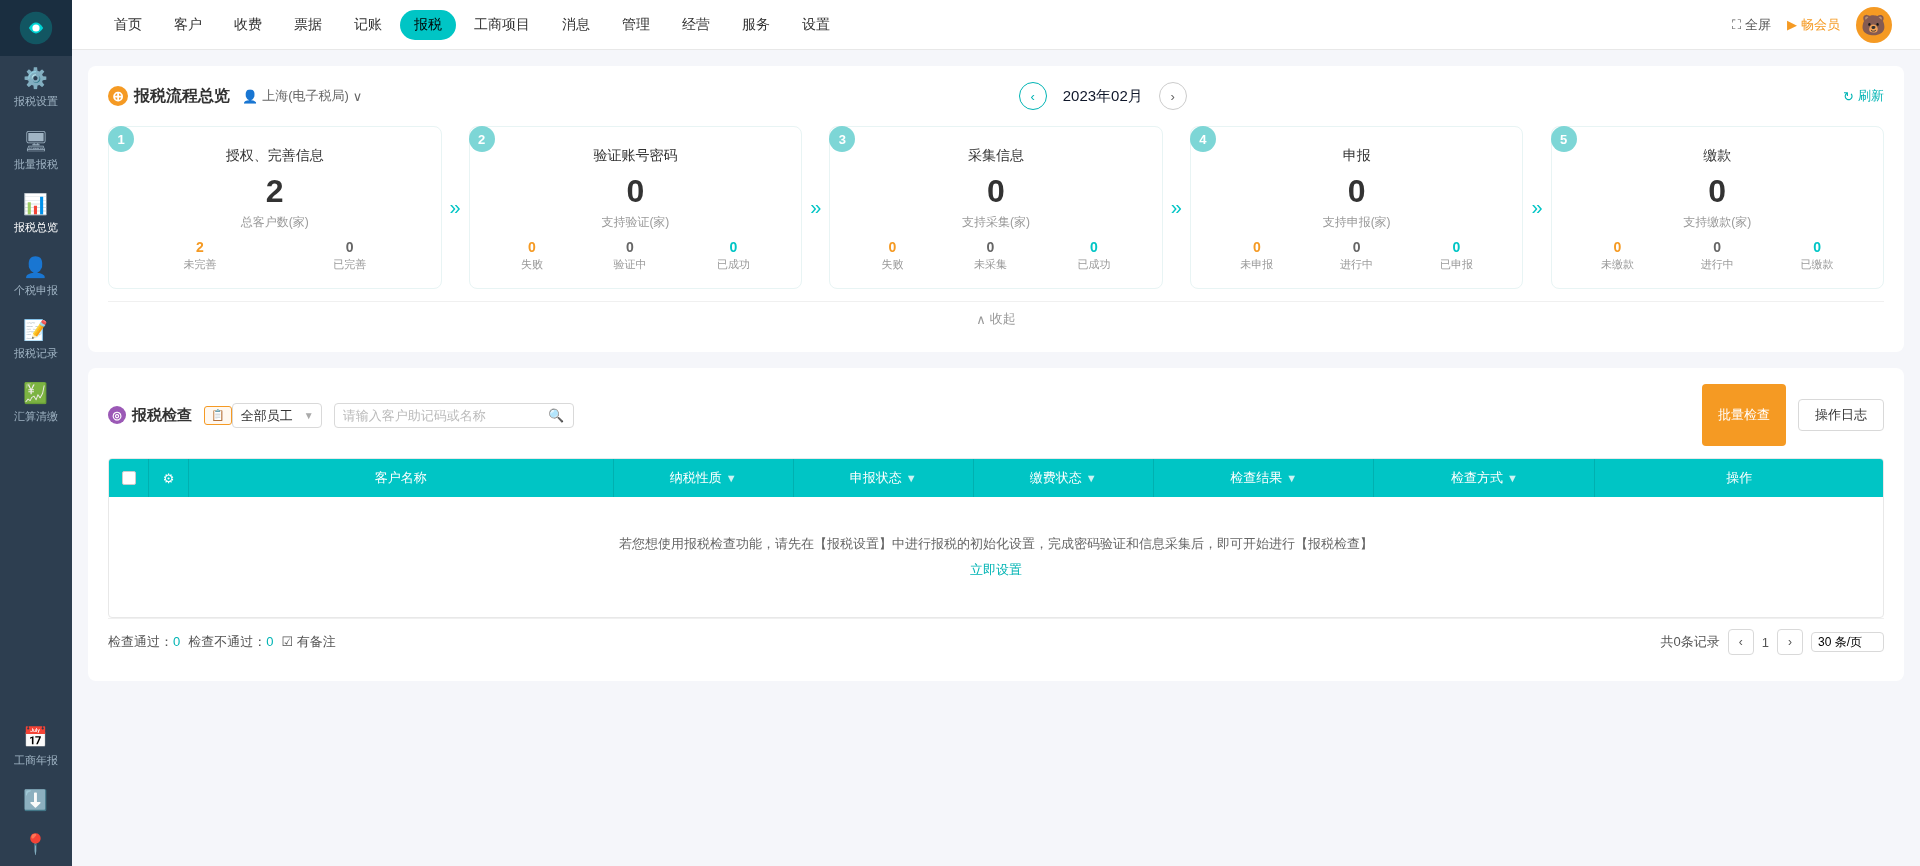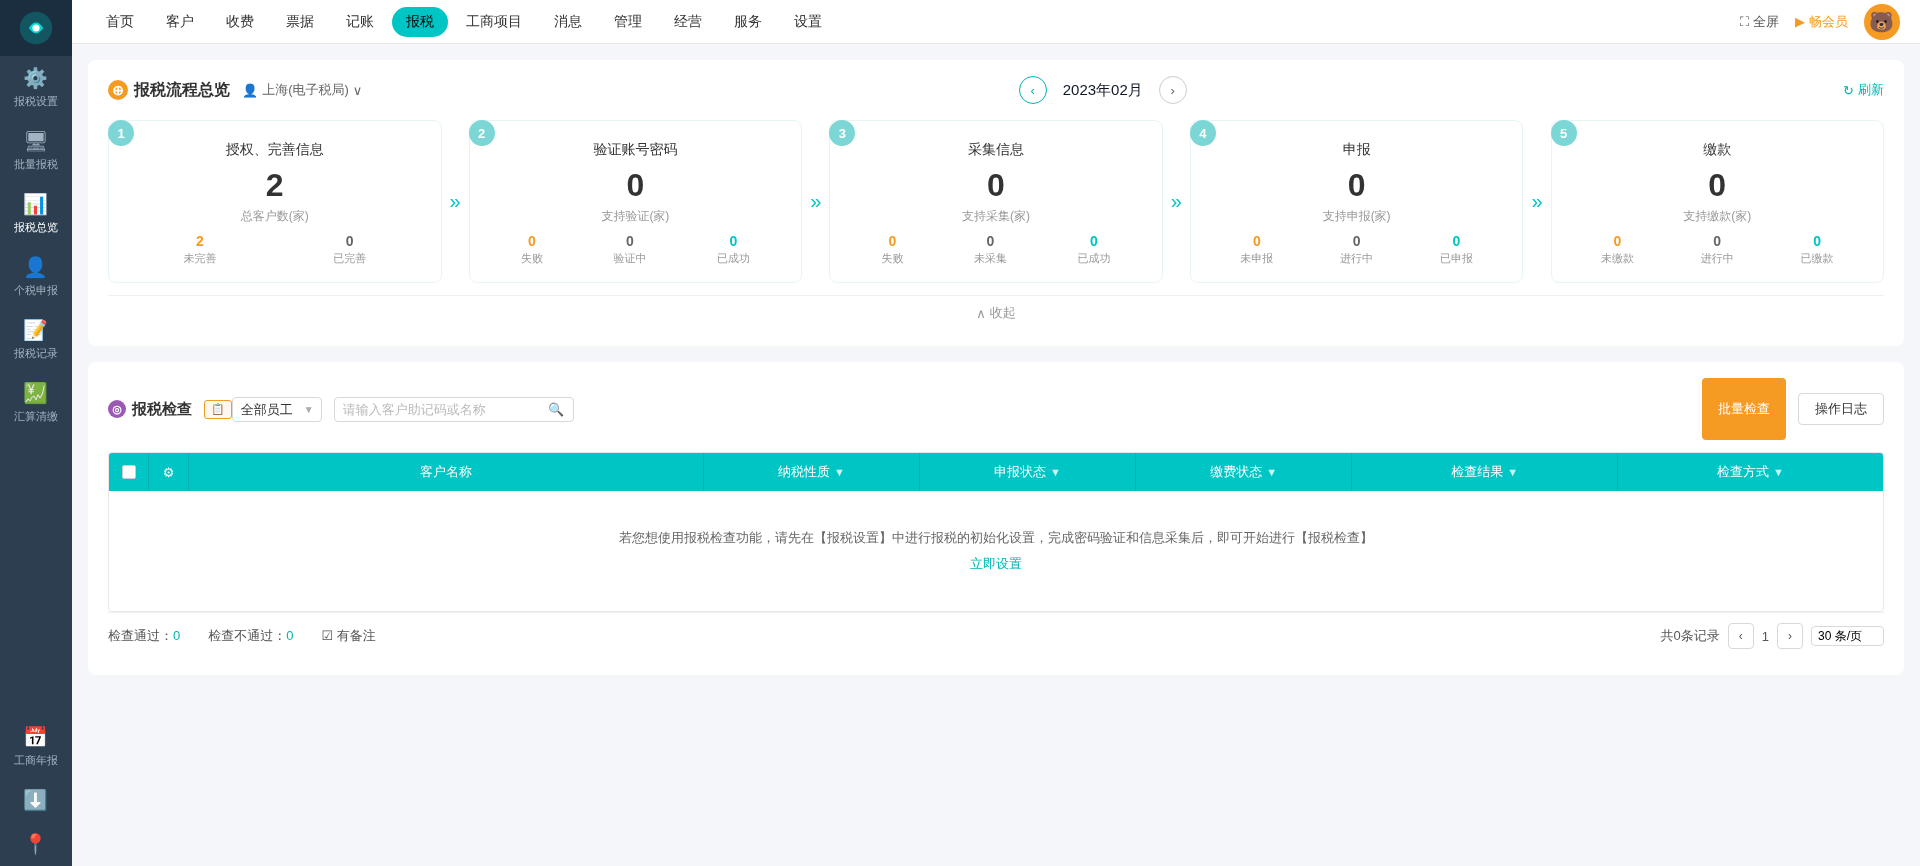--- a/index.html
+++ b/index.html
@@ -42,24 +42,24 @@
 
     
     .main-area {
       flex: 1;
       display: flex;
       flex-direction: column;
       overflow: hidden;
     }
     .top-nav {
       background: #fff;
-      height: 44px;
-      display: flex;
-      align-items: center;
-      padding: 0 20px;
+      height: 50px;
+      display: flex;
+      align-items: center;
+      padding: 0 28px;
       border-bottom: 1px solid #e8e8e8;
       flex-shrink: 0;
     }
     .top-nav-items {
       display: flex;
       align-items: center;
       gap: 4px;
       flex: 1;
     }
     .nav-item {
@@ -412,21 +412,21 @@
       text-decoration: none;
     }
 
     
     .table-footer {
       display: flex;
       align-items: center;
       padding: 10px 0;
       font-size: 13px;
       color: #555;
-      gap: 28px;
+      gap: 8px;
       border-top: 1px solid #f0f0f0;
     }
     .footer-stat a { color: #00b4b4; cursor: pointer; }
     .pagination {
       margin-left: auto;
       display: flex;
       align-items: center;
       gap: 8px;
       color: #555;
     }
@@ -741,20 +741,23 @@
             <span class="filter-icon">▼</span>
           </div>
           <div class="th th-result">
             <span>检查结果</span>
             <span class="filter-icon">▼</span>
           </div>
           <div class="th th-method">
             <span>检查方式</span>
             <span class="filter-icon">▼</span>
           </div>
+          <div class="th th-action">
+            <span>操作</span>
+          </div>
         </div>
         <div class="table-body">
           <p>若您想使用报税检查功能，请先在【报税设置】中进行报税的初始化设置，完成密码验证和信息采集后，即可开始进行【报税检查】</p>
           <a class="setup-link">立即设置</a>
         </div>
       </div>
 
       <div class="table-footer">
         <span class="footer-stat">
           检查通过：<a>0</a>

